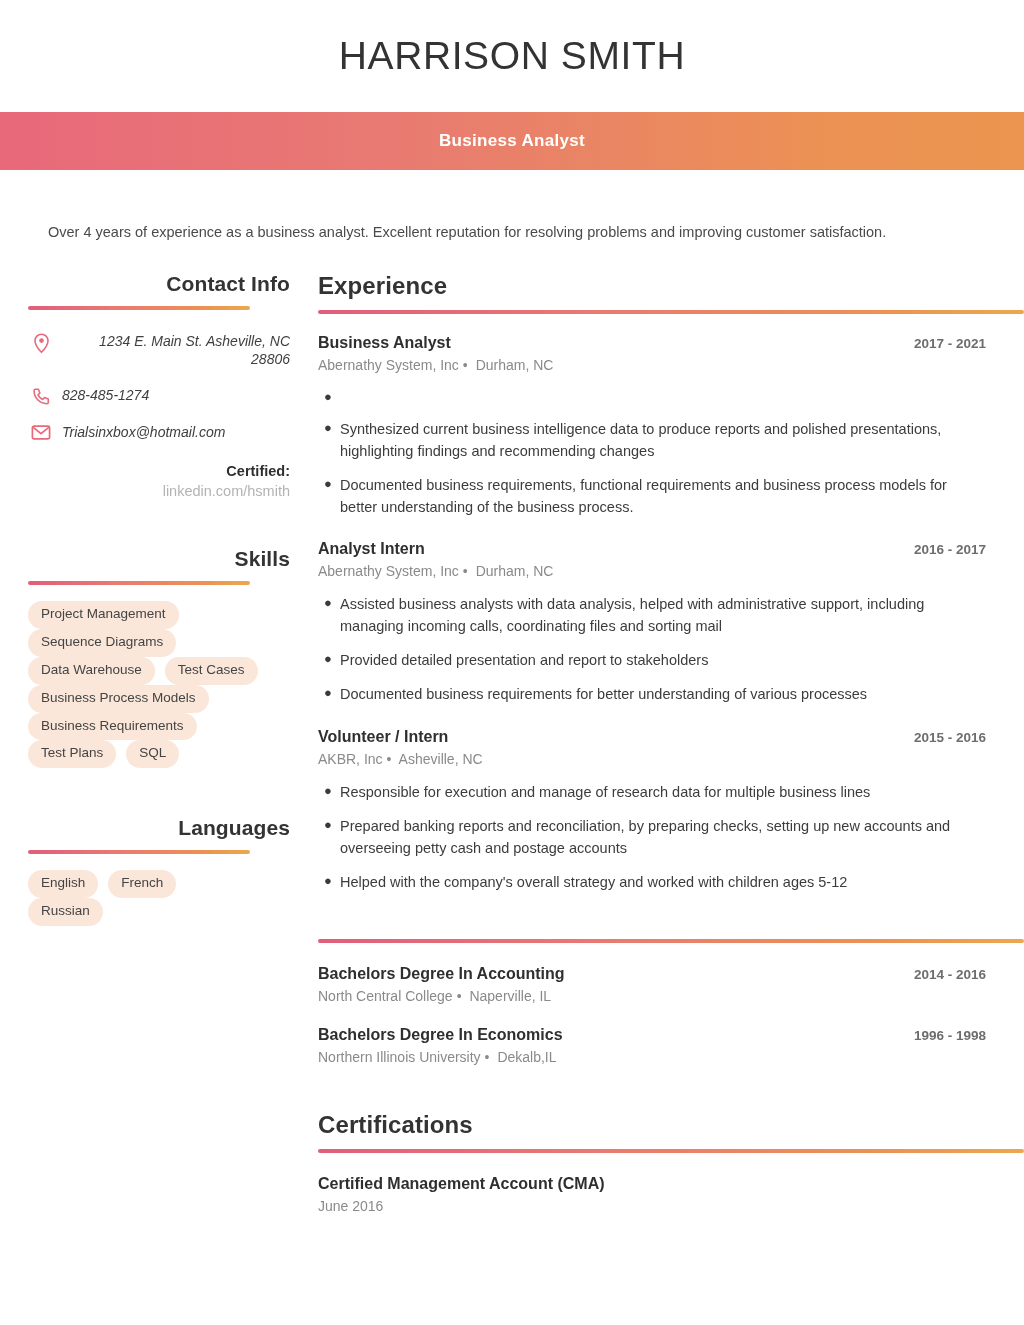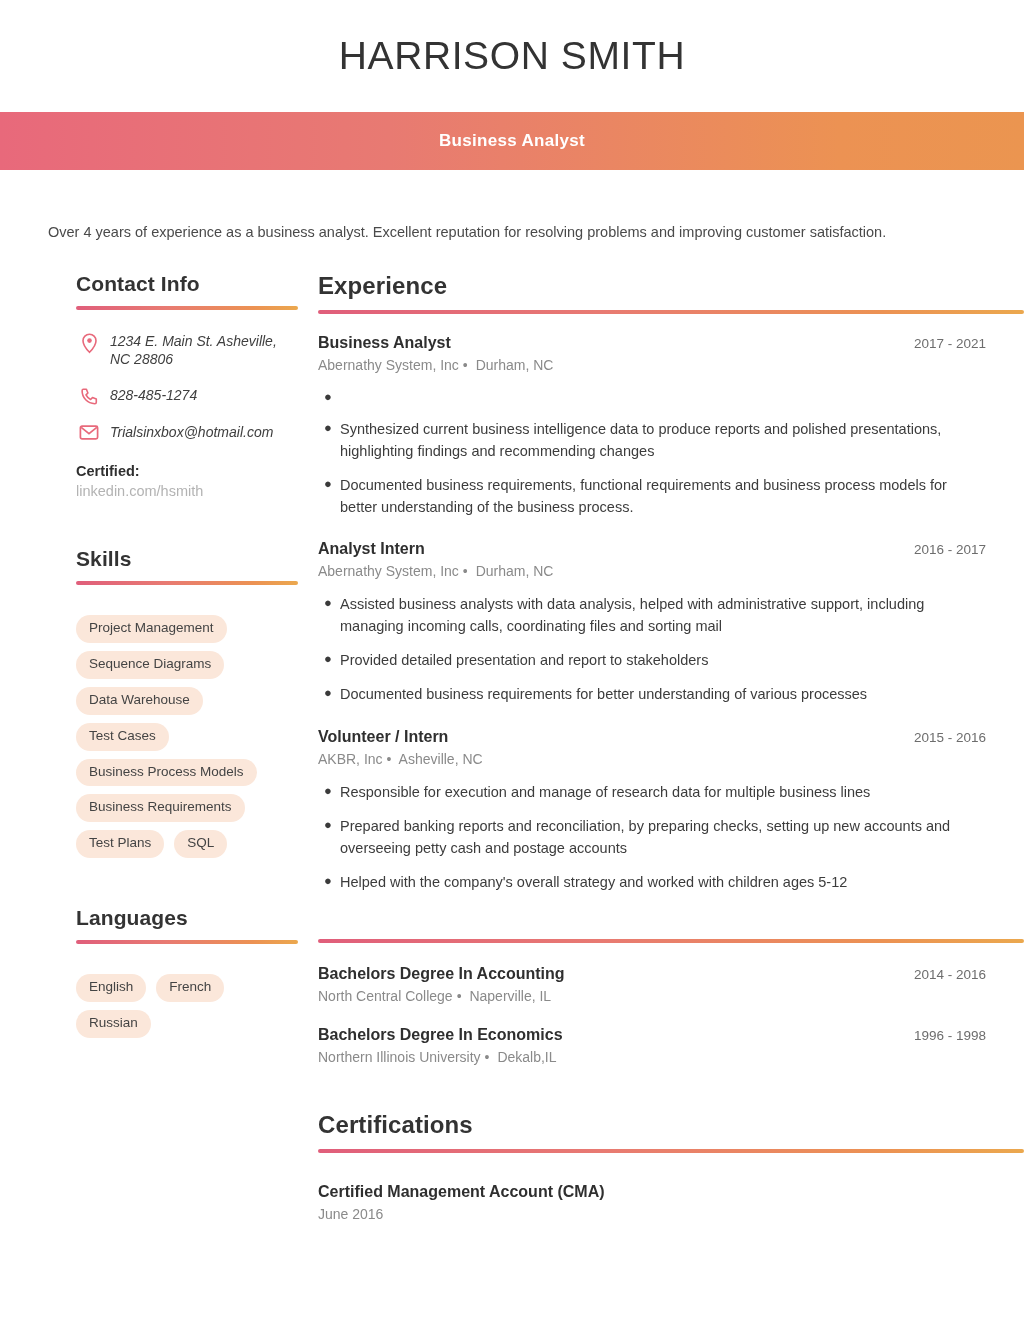--- a/index.html
+++ b/index.html
@@ -54,23 +54,24 @@
   }
 
   
   .columns {
     display: flex;
     margin-top: 28px;
     align-items: flex-start;
   }
   .col-left {
     width: 318px;
-    padding-left: 76px;
+    padding-left: 28px;
     padding-right: 28px;
     flex: 0 0 318px;
+    text-align: right;
   }
   .col-right {
     flex: 1 1 auto;
     padding-right: 0px;
   }
 
   
   .sec-title {
     font-size: 21px;
     font-weight: bold;
@@ -118,24 +119,24 @@
     font-size: 14.5px;
     color: #b3b3b3;
     margin-top: 4px;
   }
 
   
   .left-sec { margin-top: 48px; }
 
   
   .tags {
-    margin-top: 30px;
+    margin-top: 16px;
     display: flex;
     flex-wrap: wrap;
-    gap: 8px 10px;
+    gap: 0 10px;
     max-width: 230px;
   }
   .tag {
     background: #fbe7da;
     border-radius: 14px;
     padding: 6px 13px 7px 13px;
     font-size: 13.5px;
     color: #444444;
     white-space: nowrap;
     line-height: 1.1;
@@ -152,20 +153,21 @@
   }
   .entry-title {
     font-size: 16px;
     font-weight: bold;
     color: #2f2f2f;
   }
   .entry-date {
     font-size: 13.5px;
     color: #6d6d6d;
     white-space: nowrap;
+    font-weight: bold;
   }
   .entry-sub {
     font-size: 14px;
     color: #8a8a8a;
     margin-top: 5px;
   }
   .sep { padding: 0 4px; }
 
   .bullets {
     margin-top: 14px;
@@ -187,21 +189,21 @@
     font-size: 14.5px;
     line-height: 1.52;
     color: #3c3c3c;
   }
 
   .entry-exp { margin-bottom: 22px; }
   .entry-edu { margin-bottom: 22px; }
 
   .right-sec { margin-top: 46px; }
   .edu-entries { margin-top: 22px; }
-  .cert-entries { margin-top: 30px; }
+  .cert-entries { margin-top: 22px; }
 
   .cert-title {
     font-size: 16px;
     font-weight: bold;
     color: #2f2f2f;
   }
   .cert-date {
     font-size: 14px;
     color: #8a8a8a;
     margin-top: 5px;

